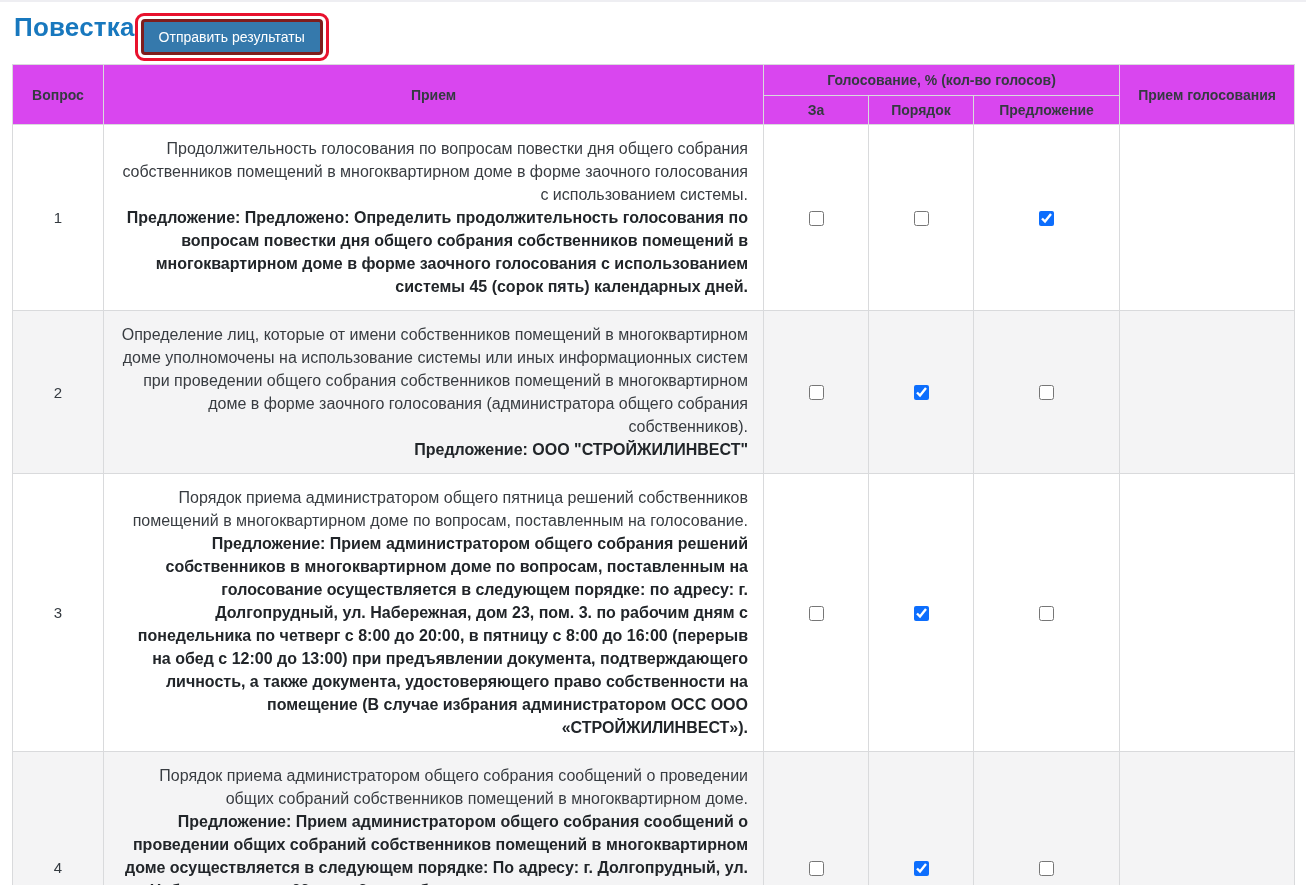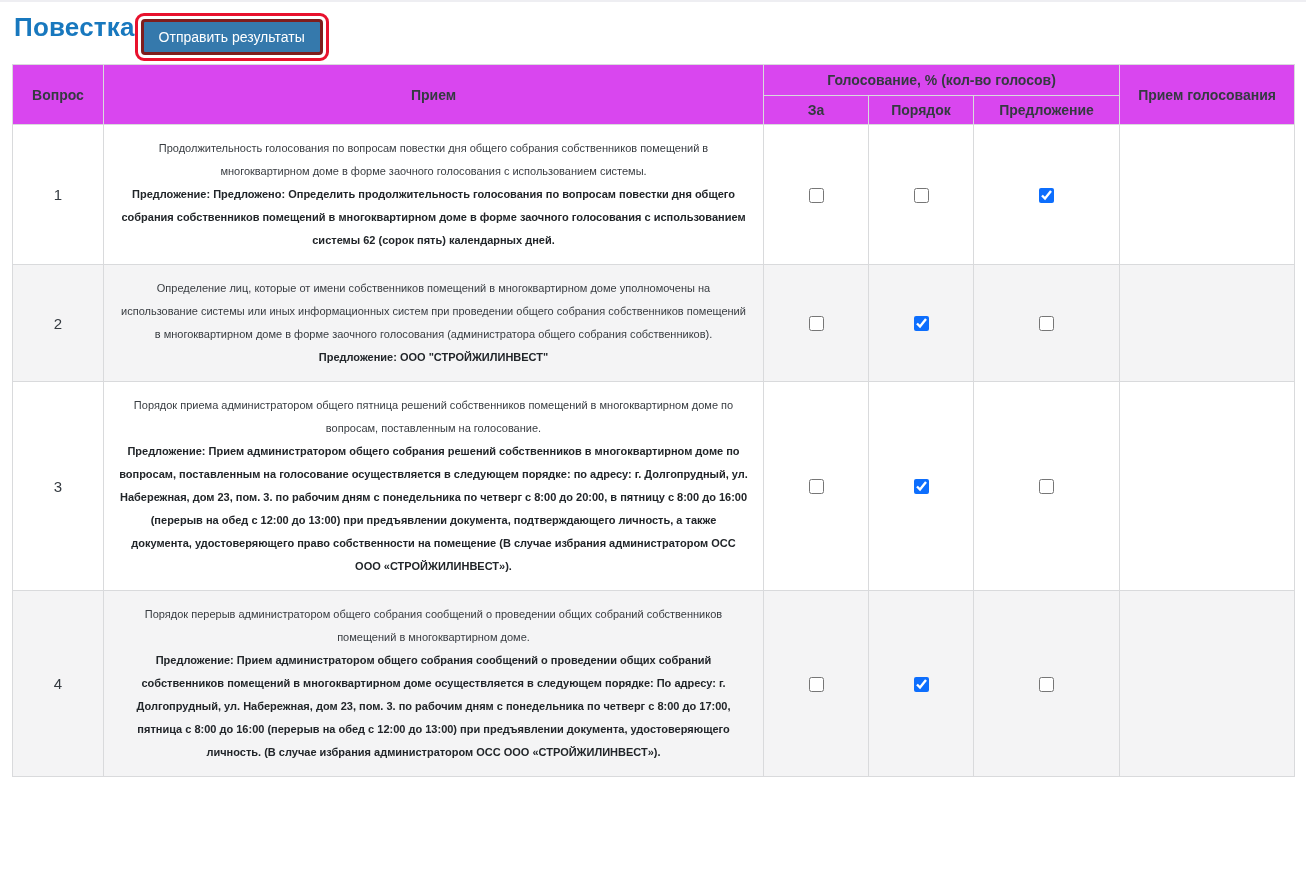--- a/index.html
+++ b/index.html
@@ -45,21 +45,21 @@
   .agenda thead tr.h2 th { height:29px; }
 
   .agenda tbody td { background:#ffffff; }
   .agenda tbody tr:nth-child(even) td { background:#f4f4f5; }
 
   td.c-number {
     text-align:center; vertical-align:middle; font-size:15px; color:#343a40;
   }
   td.c-question {
     padding:12px 15px 12px 15px; vertical-align:middle;
-    font-size:11px; line-height:23px; color:#383c41; text-align:center;
+    font-size:16px; line-height:23px; color:#383c41; text-align:right;
   }
   td.c-question .proposal { font-weight:700; color:#212529; }
   td.c-vote { text-align:center; vertical-align:middle; }
   td.c-result { vertical-align:middle; }
 
   input.vote-cb {
     width:15px; height:15px; accent-color:#0d6efd; cursor:pointer;
     vertical-align:middle;
   }
 </style>
@@ -97,21 +97,21 @@
         <th>За</th>
         <th>Порядок</th>
         <th>Предложение</th>
       </tr>
     </thead>
     <tbody>
         <tr>
           <td class="c-number">1</td>
           <td class="c-question">
             <div>Продолжительность голосования по вопросам повестки дня общего собрания собственников помещений в многоквартирном доме в форме заочного голосования с использованием системы.</div>
-            <div class="proposal">Предложение: Предложено: Определить продолжительность голосования по вопросам повестки дня общего собрания собственников помещений в многоквартирном доме в форме заочного голосования с использованием системы 62 (сорок пять) календарных дней.</div>
+            <div class="proposal">Предложение: Предложено: Определить продолжительность голосования по вопросам повестки дня общего собрания собственников помещений в многоквартирном доме в форме заочного голосования с использованием системы 45 (сорок пять) календарных дней.</div>
           </td>
           <td class="c-vote"><input type="checkbox" class="vote-cb" style=""></td>
           <td class="c-vote"><input type="checkbox" class="vote-cb" style=""></td>
           <td class="c-vote"><input type="checkbox" class="vote-cb" checked="" style=""></td>
           <td class="c-result"></td>
         </tr>
         <tr>
           <td class="c-number">2</td>
           <td class="c-question">
             <div>Определение лиц, которые от имени собственников помещений в многоквартирном доме уполномочены на использование системы или иных информационных систем при проведении общего собрания собственников помещений в многоквартирном доме в форме заочного голосования (администратора общего собрания собственников).</div>
@@ -129,21 +129,21 @@
             <div class="proposal">Предложение: Прием администратором общего собрания решений собственников в многоквартирном доме по вопросам, поставленным на голосование осуществляется в следующем порядке: по адресу: г. Долгопрудный, ул. Набережная, дом 23, пом. 3. по рабочим дням с понедельника по четверг с 8:00 до 20:00, в пятницу с 8:00 до 16:00 (перерыв на обед с 12:00 до 13:00) при предъявлении документа, подтверждающего личность, а также документа, удостоверяющего право собственности на помещение (В случае избрания администратором ОСС ООО «СТРОЙЖИЛИНВЕСТ»).</div>
           </td>
           <td class="c-vote"><input type="checkbox" class="vote-cb" style=""></td>
           <td class="c-vote"><input type="checkbox" class="vote-cb" checked="" style=""></td>
           <td class="c-vote"><input type="checkbox" class="vote-cb" style=""></td>
           <td class="c-result"></td>
         </tr>
         <tr>
           <td class="c-number">4</td>
           <td class="c-question">
-            <div>Порядок перерыв администратором общего собрания сообщений о проведении общих собраний собственников помещений в многоквартирном доме.</div>
+            <div>Порядок приема администратором общего собрания сообщений о проведении общих собраний собственников помещений в многоквартирном доме.</div>
             <div class="proposal">Предложение: Прием администратором общего собрания сообщений о проведении общих собраний собственников помещений в многоквартирном доме осуществляется в следующем порядке: По адресу: г. Долгопрудный, ул. Набережная, дом 23, пом. 3. по рабочим дням с понедельника по четверг с 8:00 до 17:00, пятница с 8:00 до 16:00 (перерыв на обед с 12:00 до 13:00) при предъявлении документа, удостоверяющего личность. (В случае избрания администратором ОСС ООО «СТРОЙЖИЛИНВЕСТ»).</div>
           </td>
           <td class="c-vote"><input type="checkbox" class="vote-cb" style=""></td>
           <td class="c-vote"><input type="checkbox" class="vote-cb" checked="" style=""></td>
           <td class="c-vote"><input type="checkbox" class="vote-cb" style=""></td>
           <td class="c-result"></td>
         </tr>
       </tbody>
   </table>
 

